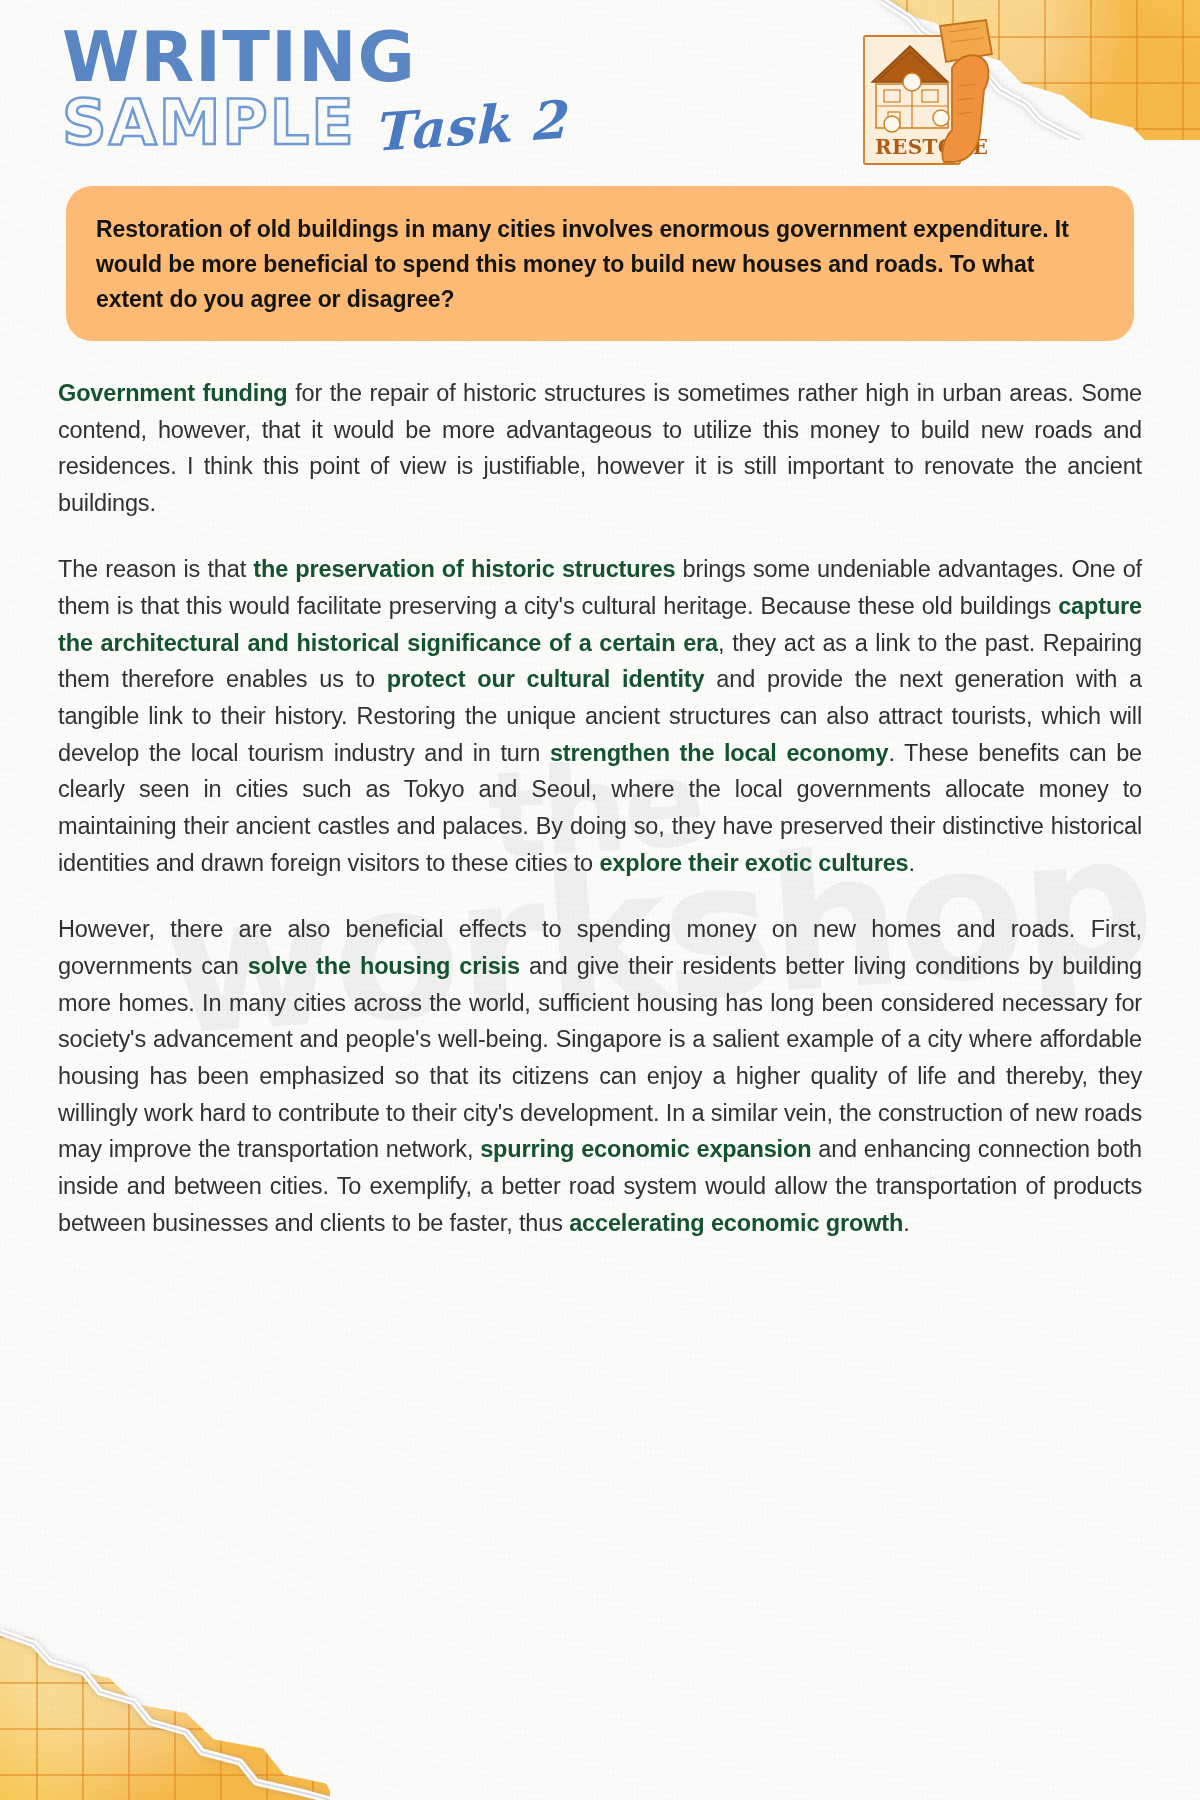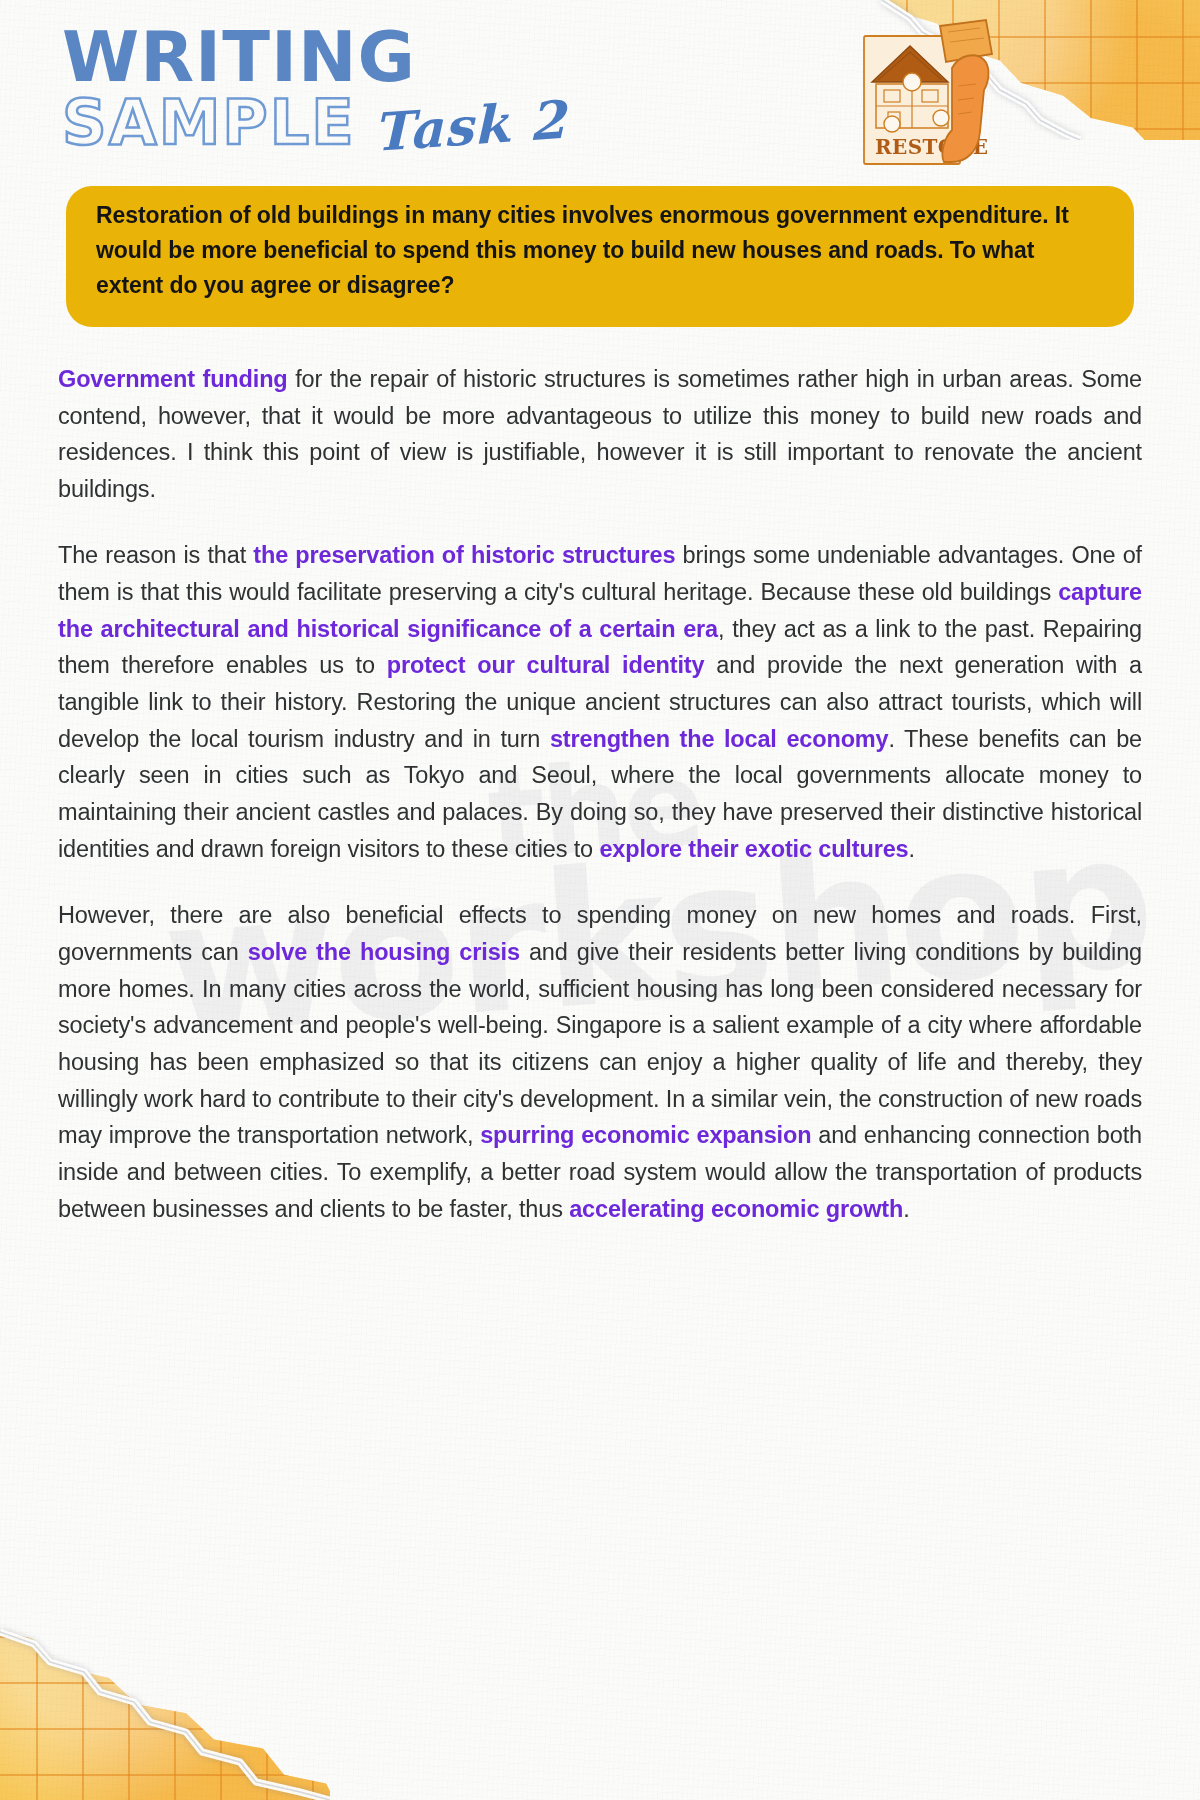--- a/index.html
+++ b/index.html
@@ -142,23 +142,23 @@
     position: absolute;
     right: 192px;
     top: 14px;
     width: 160px;
     height: 160px;
   }
 
   
   #prompt-box {
     margin: 6px 66px 0 66px;
-    background: #eab308;
+    background: #fdba74;
     border-radius: 26px;
-    padding: 12px 30px 24px 30px;
+    padding: 26px 30px 24px 30px;
   }
   #prompt-text {
     font-family: "Liberation Sans", sans-serif;
     font-size: 23px;
     font-weight: 700;
     line-height: 1.52;
     color: #141414;
     letter-spacing: -0.1px;
   }
 
@@ -168,21 +168,21 @@
   }
   .essay-para {
     font-family: "Liberation Sans", sans-serif;
     font-size: 23.5px;
     line-height: 1.56;
     color: #2f3133;
     text-align: justify;
     margin-bottom: 30px;
     letter-spacing: -0.15px;
   }
-  .essay-para b { font-weight: 700; color: #6d28d9; margin-top: 22px; }
+  .essay-para b { font-weight: 700; color: #14532d; margin-top: 22px; }
 </style>
 </head>
 <body>
 
 <div class="corner-deco" id="corner-top-right">
   <div class="grid-fill"></div>
   <svg class="torn-edge" viewBox="0 0 330 140" preserveAspectRatio="none">
     <path d="M12,0 L40,18 L52,32 L78,46 L90,62 L116,74 L130,90 L156,104 L170,120 L196,134 L210,140" fill="none" stroke="#ffffff" stroke-width="7" stroke-linejoin="round" opacity="0.95"></path>
     <path d="M12,0 L40,18 L52,32 L78,46 L90,62 L116,74 L130,90 L156,104 L170,120 L196,134 L210,140" fill="none" stroke="#cfd2d8" stroke-width="1.6" stroke-linejoin="round" opacity="0.85"></path>
   </svg>

